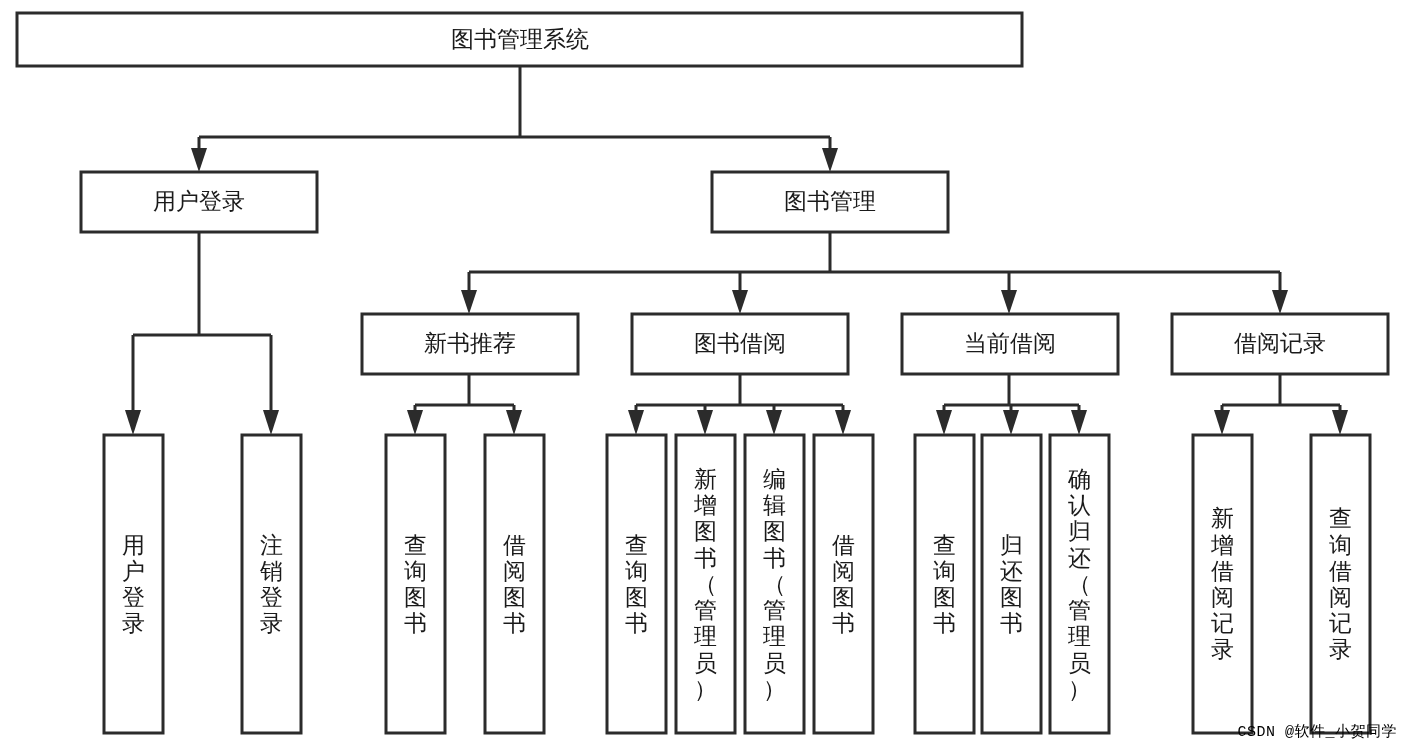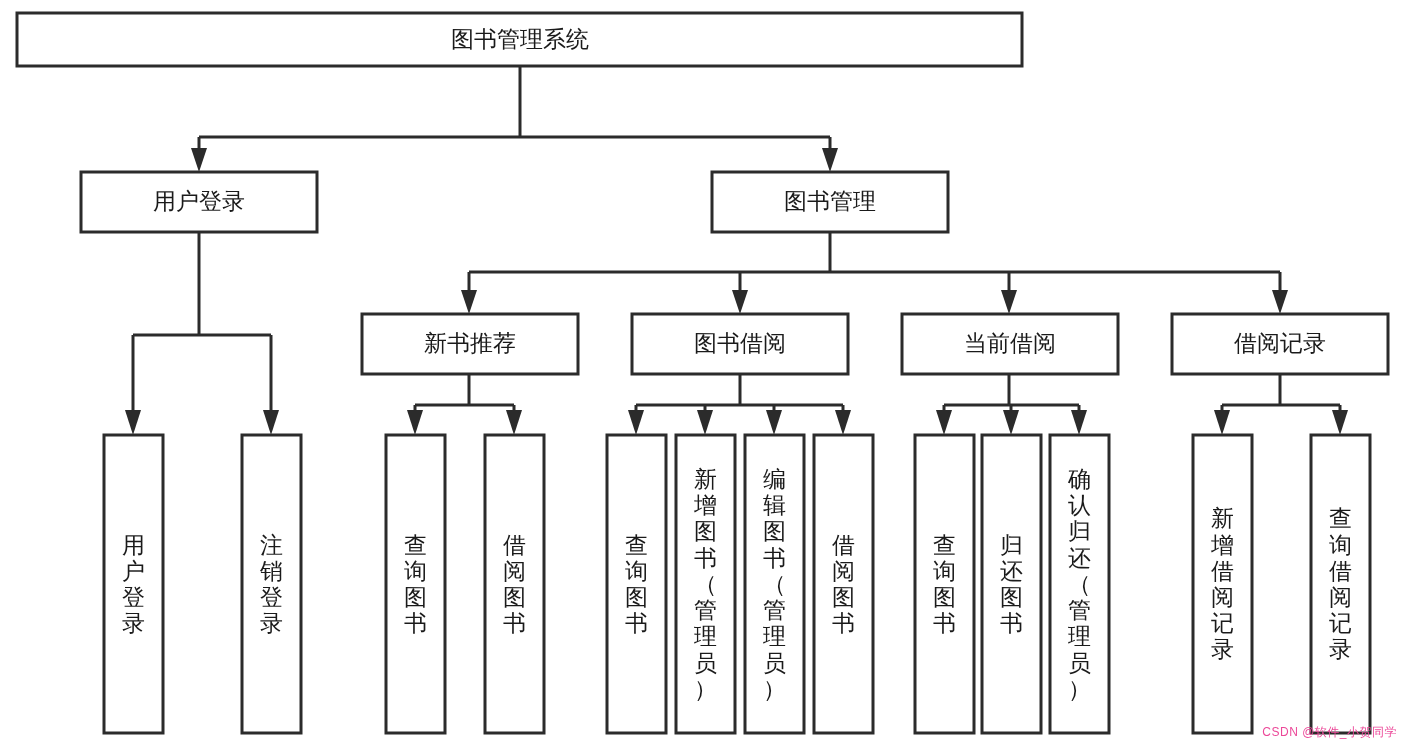--- a/index.html
+++ b/index.html
@@ -45,23 +45,23 @@
     font-family: "Liberation Sans", "DejaVu Sans", sans-serif;
     font-size: 23px;
     fill: #1a1a1a;
     text-anchor: middle;
     dominant-baseline: middle;
   }
   .watermark {
     position: absolute;
     right: 8px;
     bottom: 6px;
-    font-family: Liberation Sans, sans-serif;
-    font-size: 12px;
-    color: #ec4899;
+    font-family: Liberation Mono, monospace;
+    font-size: 15px;
+    color: #000000;
     white-space: nowrap;
     letter-spacing: 0.5px;
   }
   .vert-text-wrap {
     position: absolute;
     display: flex;
     flex-direction: column;
     align-items: center;
     justify-content: center;
     font-size: 23px;

